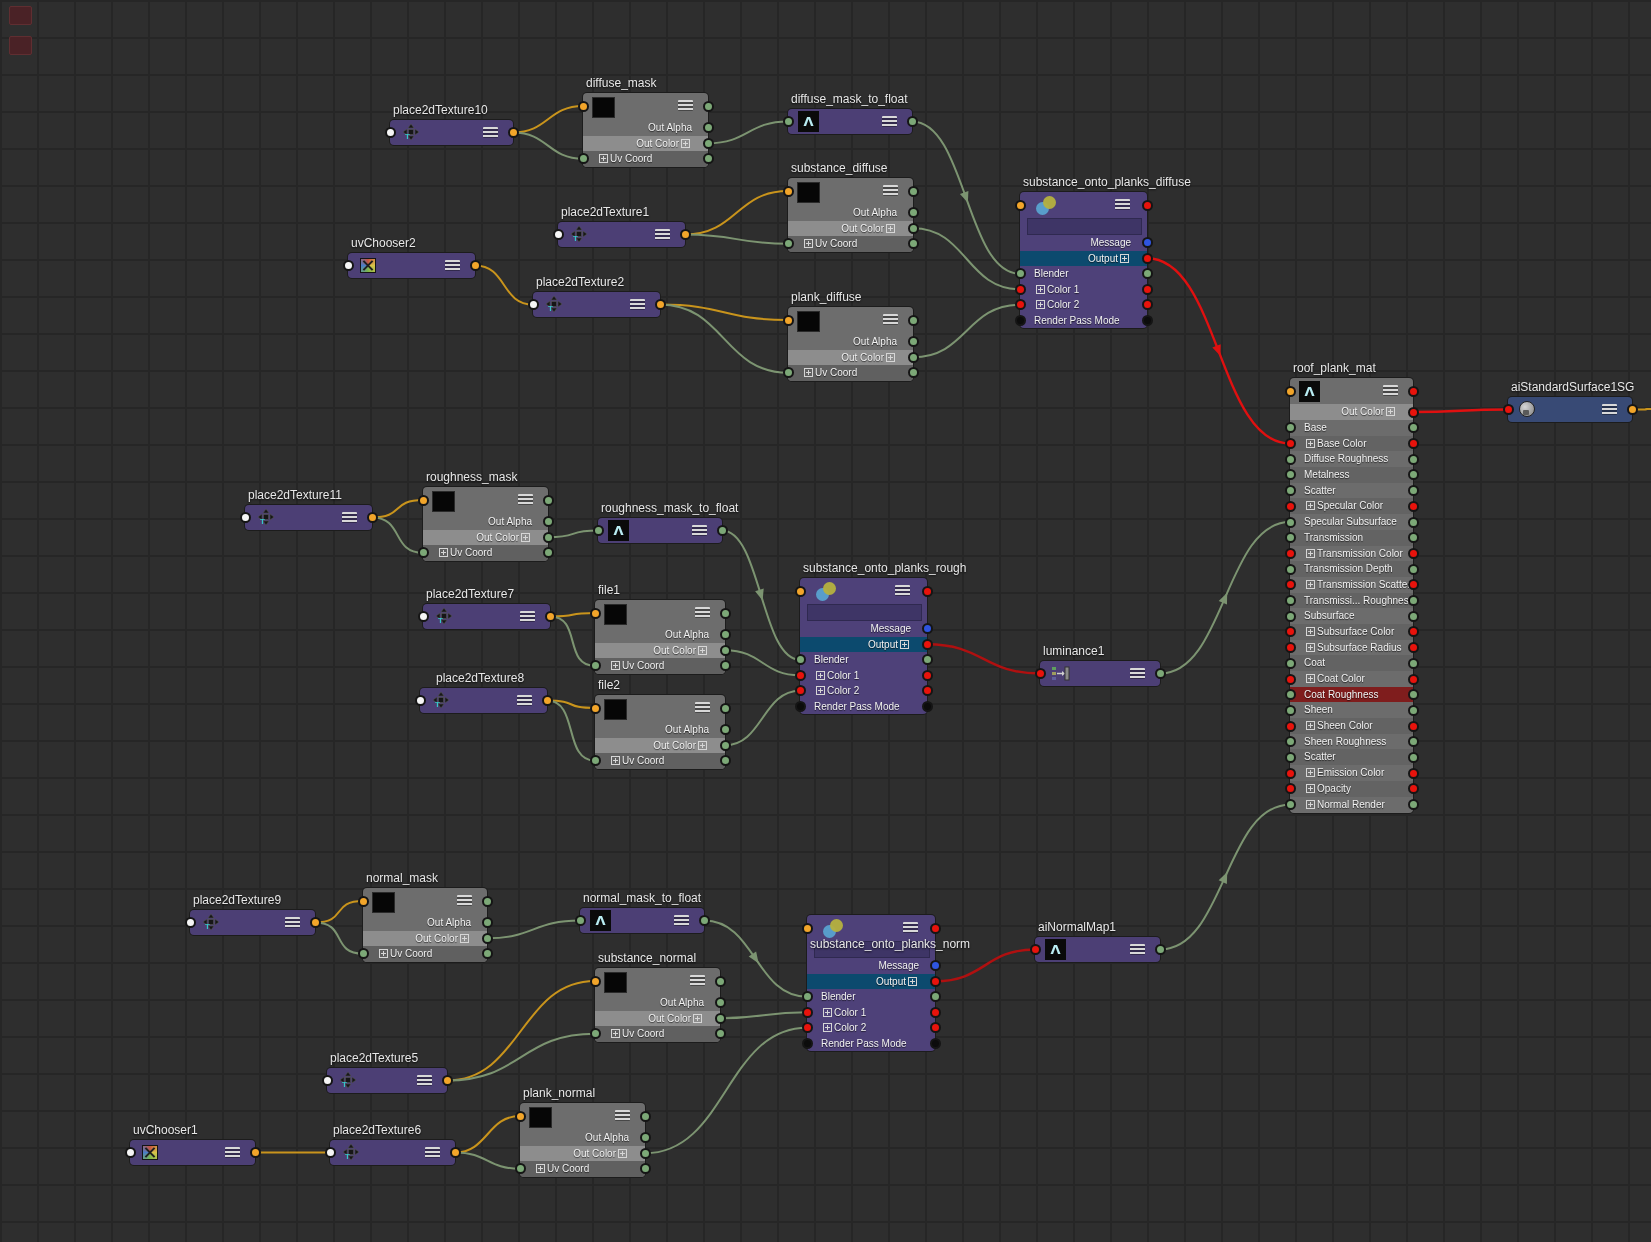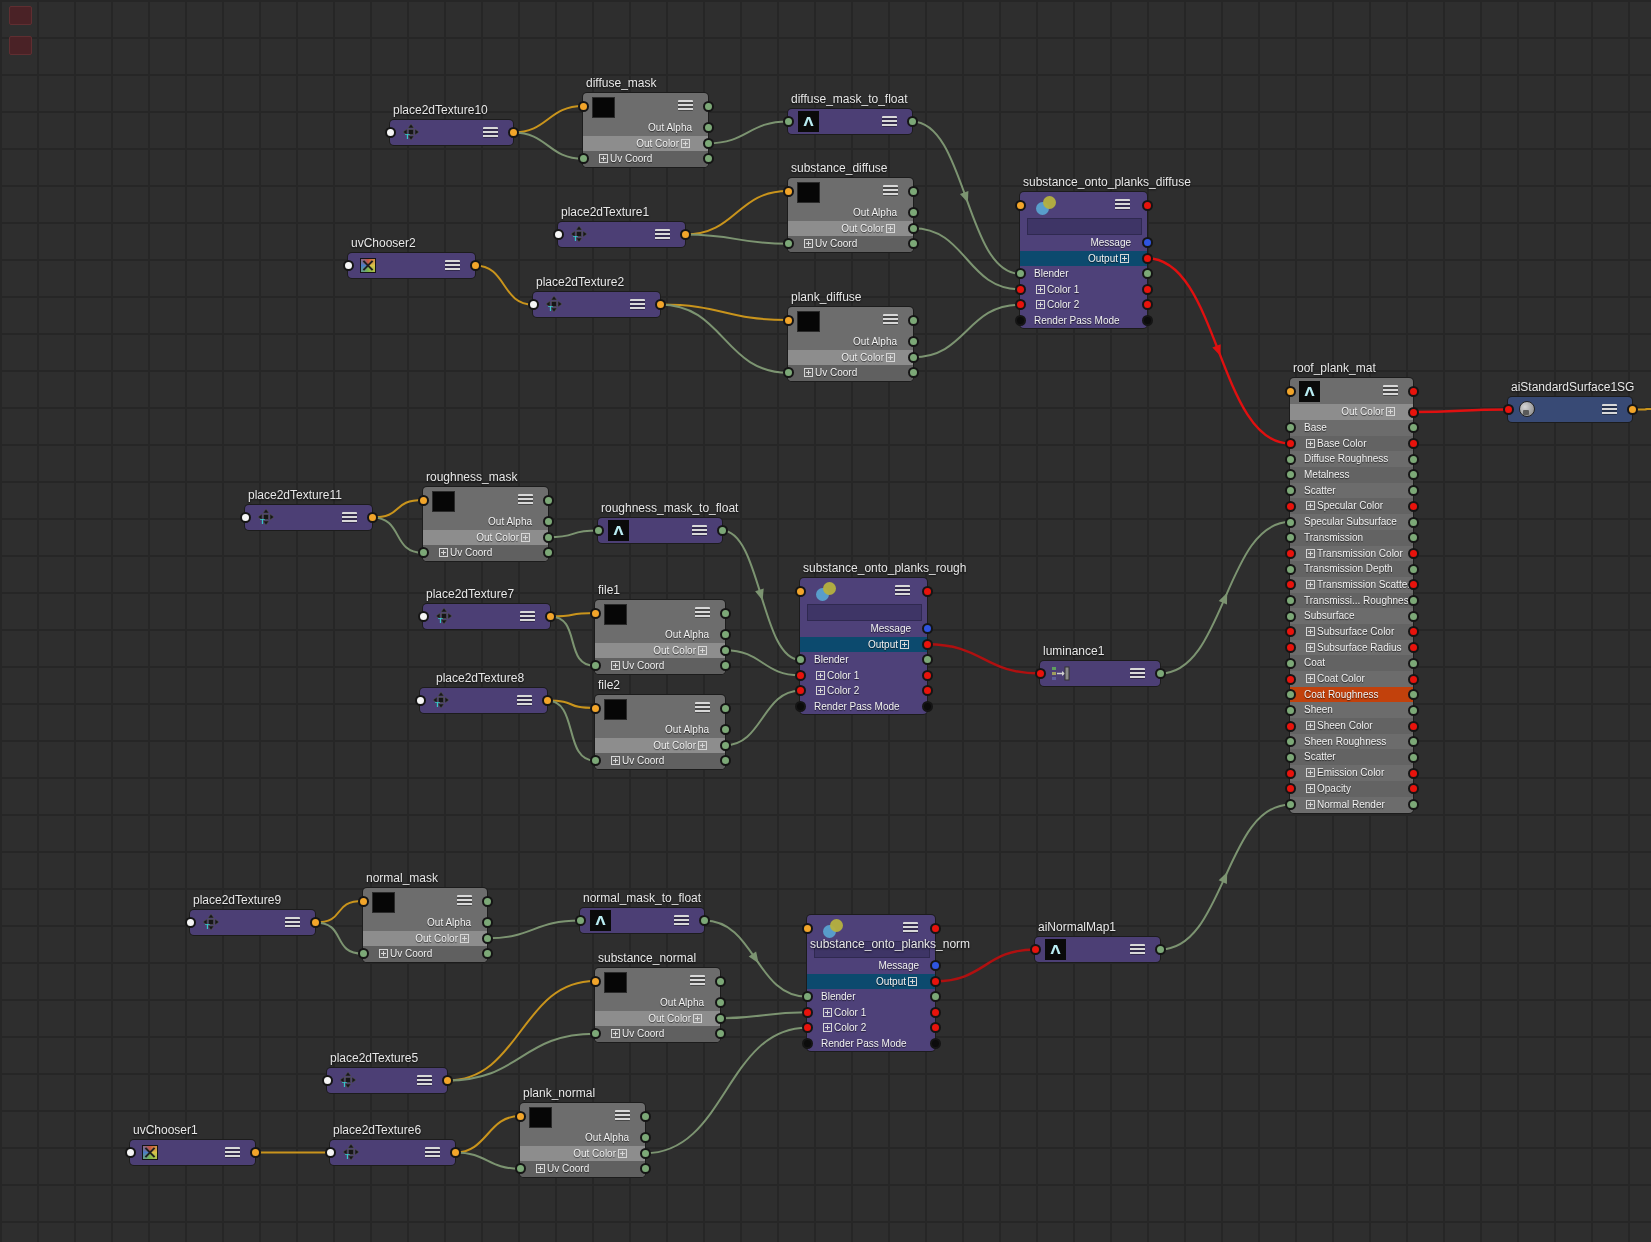--- a/index.html
+++ b/index.html
@@ -289,21 +289,21 @@
       <div class="port" style="left: 117.5px; top: 248.45px; background: rgb(232, 19, 12);"></div>
       <div class="row left" style="height: 15.7px; line-height: 15.7px; background: rgb(108, 108, 108);"><span class="cbox"></span><span>Subsurface Radius</span></div>
       <div class="port" style="left: -5.5px; top: 264.15px; background: rgb(232, 19, 12);"></div>
       <div class="port" style="left: 117.5px; top: 264.15px; background: rgb(232, 19, 12);"></div>
       <div class="row left" style="height: 15.7px; line-height: 15.7px; background: rgb(99, 99, 99);"><span>Coat</span></div>
       <div class="port" style="left: -5.5px; top: 279.85px; background: rgb(124, 168, 119);"></div>
       <div class="port" style="left: 117.5px; top: 279.85px; background: rgb(124, 168, 119);"></div>
       <div class="row left" style="height: 15.7px; line-height: 15.7px; background: rgb(108, 108, 108);"><span class="cbox"></span><span>Coat Color</span></div>
       <div class="port" style="left: -5.5px; top: 295.55px; background: rgb(232, 19, 12);"></div>
       <div class="port" style="left: 117.5px; top: 295.55px; background: rgb(232, 19, 12);"></div>
-      <div class="row left" style="height: 15.7px; line-height: 15.7px; background: #c2410c;"><span>Coat Roughness</span></div>
+      <div class="row left" style="height: 15.7px; line-height: 15.7px; background: #7f1d1d;"><span>Coat Roughness</span></div>
       <div class="port" style="left: -5.5px; top: 311.25px; background: rgb(124, 168, 119);"></div>
       <div class="port" style="left: 117.5px; top: 311.25px; background: rgb(124, 168, 119);"></div>
       <div class="row left" style="height: 15.7px; line-height: 15.7px; background: rgb(108, 108, 108);"><span>Sheen</span></div>
       <div class="port" style="left: -5.5px; top: 326.95px; background: rgb(124, 168, 119);"></div>
       <div class="port" style="left: 117.5px; top: 326.95px; background: rgb(124, 168, 119);"></div>
       <div class="row left" style="height: 15.7px; line-height: 15.7px; background: rgb(99, 99, 99);"><span class="cbox"></span><span>Sheen Color</span></div>
       <div class="port" style="left: -5.5px; top: 342.65px; background: rgb(232, 19, 12);"></div>
       <div class="port" style="left: 117.5px; top: 342.65px; background: rgb(232, 19, 12);"></div>
       <div class="row left" style="height: 15.7px; line-height: 15.7px; background: rgb(108, 108, 108);"><span>Sheen Roughness</span></div>
       <div class="port" style="left: -5.5px; top: 358.35px; background: rgb(124, 168, 119);"></div>

